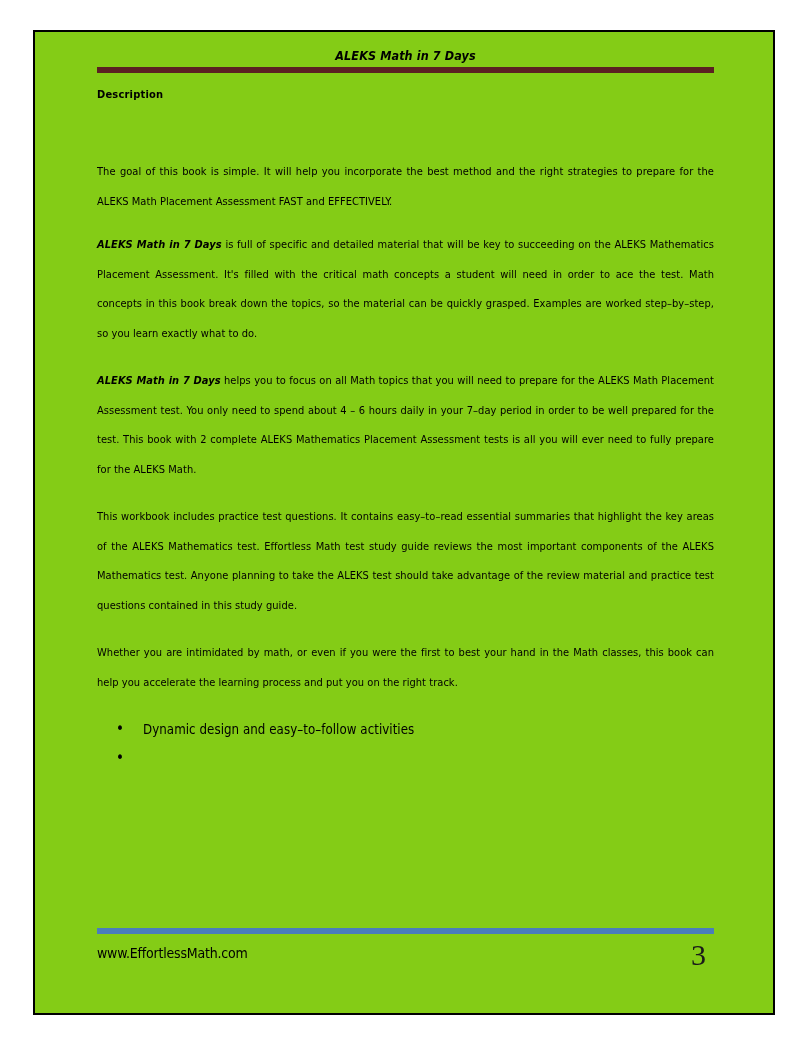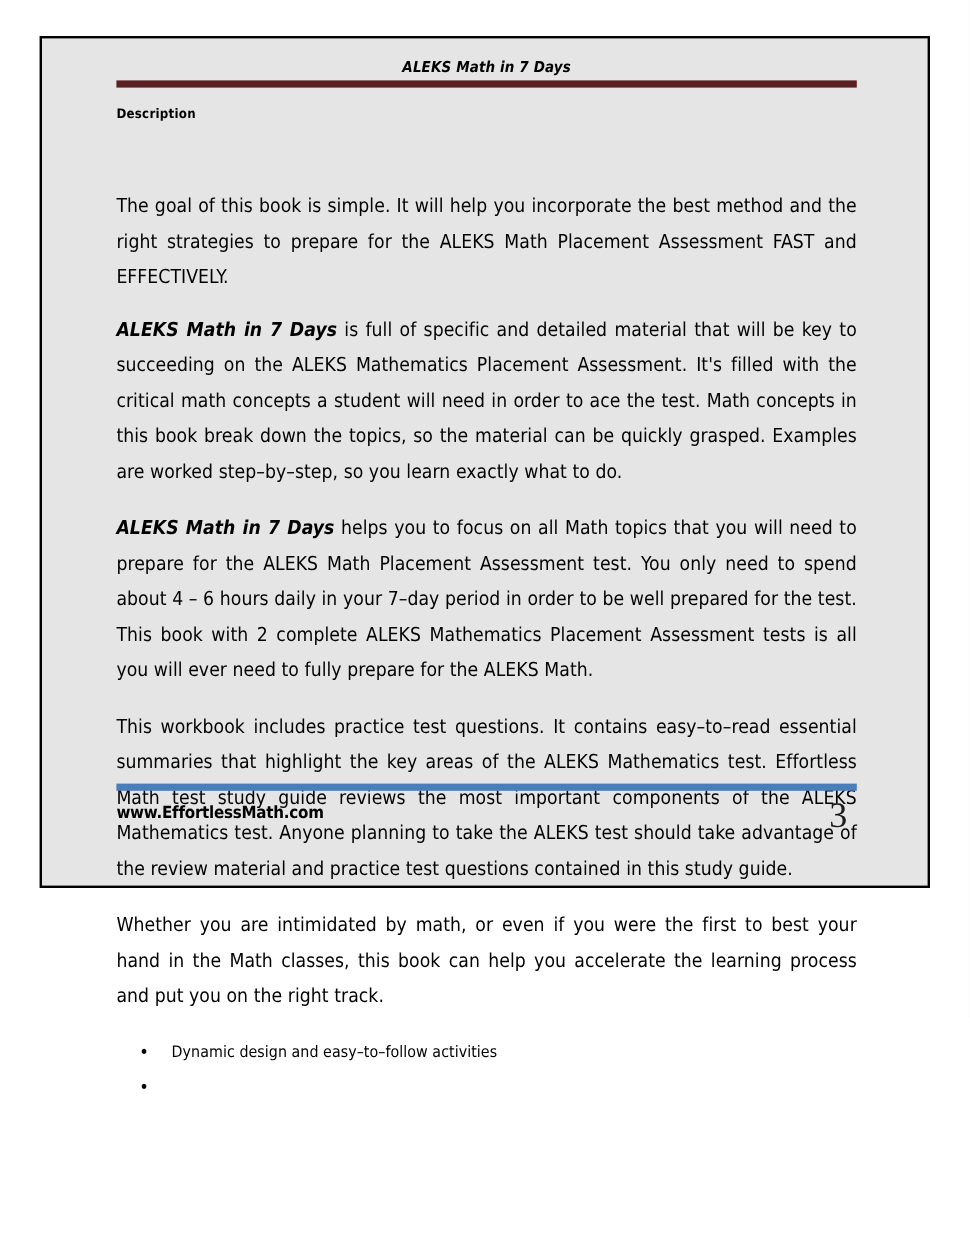--- a/index.html
+++ b/index.html
@@ -15,24 +15,24 @@
     font-family: "DejaVu Sans Condensed", "Liberation Sans Narrow", "Liberation Sans", sans-serif;
     overflow: hidden;
   }
 
   
   .page-sheet {
     position: absolute;
     left: 33px;
     top: 30px;
     width: 742px;
-    height: 710px;
+    height: 985px;
     box-sizing: border-box;
     border: 2px solid #000000;
-    background: #e5e5e5;
+    background: #84cc16;
     padding-left: 40px;
   }
 
   
   .running-header {
     position: absolute;
     left: 62px;
     top: 16px;
     width: 617px;
   }
@@ -64,21 +64,21 @@
 
   .section-heading {
     font-size: 11px;
     font-weight: bold;
     color: #000000;
     letter-spacing: 0.2px;
     margin: 0 0 56px 0;
   }
 
   .para {
-    font-size: 16px;
+    font-size: 11px;
     color: #000000;
     text-align: justify;
     text-justify: inter-word;
     line-height: 29.5px;
     margin: 0 0 18px 0;
     letter-spacing: 0.05px;
   }
 
   .para.first-para {
     margin-bottom: 14px;
@@ -132,21 +132,21 @@
     position: relative;
     height: 44px;
     margin-top: 9px;
   }
 
   .footer-site {
     position: absolute;
     left: 0;
     top: 2px;
     font-size: 14px;
-    font-weight: bold;
+    font-weight: normal;
     color: #000000;
     letter-spacing: -0.2px;
   }
 
   .footer-page-number {
     position: absolute;
     right: 8px;
     top: -6px;
     font-family: "Liberation Serif", "DejaVu Serif", serif;
     font-size: 30px;

